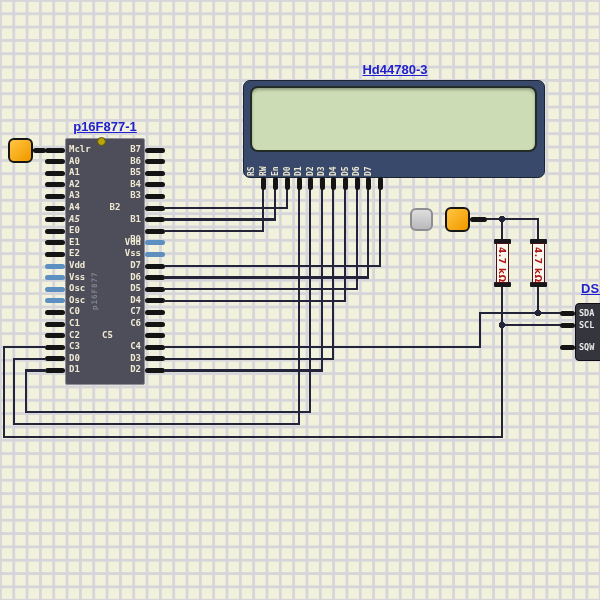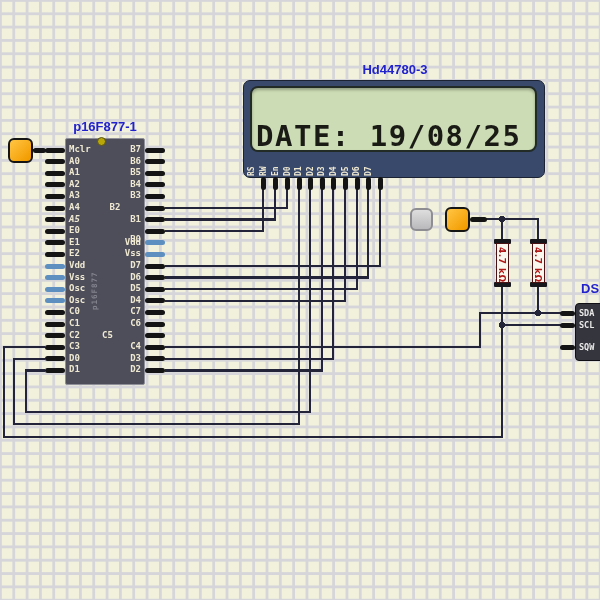--- a/index.html
+++ b/index.html
@@ -11,21 +11,21 @@
       linear-gradient(90deg, var(--grid-line,#d6d6da) 2.4px, transparent 2.4px);
     background-size:13.33px 13.33px;
     background-position:-1px -1px;
     font-family:"Liberation Sans",sans-serif;
   }
   #canvas *{box-sizing:border-box;}
   .wire{stroke:var(--wire,#23233a);stroke-width:2.4;fill:none;}
   .jdot{fill:var(--wire,#23233a);}
   .stub{position:absolute;background:#141414;border-radius:2.5px;}
   .stub.power{background:var(--chip-pin-blue,#5d8fc0);}
-  .comp-title{position:absolute;font:bold 13px "Liberation Sans",sans-serif;color:var(--title-blue,#2121cd);white-space:nowrap;}
+  .comp-title{position:absolute;font:bold 13px "Liberation Sans",sans-serif;color:var(--title-blue,#2121cd);white-space:nowrap;text-decoration:underline;}
   .pic-body{position:absolute;left:65px;top:138px;width:80px;height:247px;background:var(--chip-body,#4e4e5a);border:1px solid #8f8f99;border-radius:2px;}
   .chip-dot{position:absolute;left:97px;top:137px;width:9px;height:9px;border-radius:50%;background:#b9a708;border:1.5px solid #55521a;}
   .pin-label{position:absolute;font:bold 9px "DejaVu Sans Mono",monospace;color:var(--label-cream,#efe9d2);white-space:nowrap;}
   .pic-vlabel{position:absolute;font:bold 7.5px "DejaVu Sans Mono",monospace;color:#84848f;transform:rotate(-90deg);transform-origin:0 100%;line-height:8px;letter-spacing:1px;white-space:nowrap;}
   .vlabel{position:absolute;font:bold 8px "DejaVu Sans Mono",monospace;color:var(--label-cream,#efe9d2);transform:rotate(-90deg);transform-origin:0 100%;line-height:9px;white-space:nowrap;}
   .lcd-body{position:absolute;left:243px;top:80px;width:302px;height:98px;background:var(--lcd-body,#39496b);border:1.5px solid #1c2434;border-radius:7px;}
   .lcd-screen{position:absolute;left:250px;top:86px;width:287px;height:66px;background:var(--lcd-screen,#ccdcb4);border:2px solid #232b26;border-radius:8px;box-shadow:inset 0 2px 3px rgba(0,0,0,.28);}
   .lcd-line{position:absolute;font:bold 29px/28px "DejaVu Sans Mono",monospace;letter-spacing:1.5px;color:var(--lcd-text,#1b1b16);white-space:pre;}
   .rtc-body{position:absolute;left:575px;top:303px;width:33px;height:58px;background:#35353d;border:1.5px solid #101014;border-radius:4px;}
   .rtc-label{position:absolute;font:bold 8.5px "DejaVu Sans Mono",monospace;color:#e9e9e9;}
@@ -65,21 +65,20 @@
   </svg>
 
   <div class="comp-title" style="left:63px;top:119px;width:84px;text-align:center;">p16F877-1</div>
   <div class="pic-body"></div>
   <div class="chip-dot"></div>
   <div class="pic-vlabel" style="left:99px;top:302px;">p16F877</div>
 
   <div class="comp-title" style="left:340px;top:62px;width:110px;text-align:center;">Hd44780-3</div>
   <div class="lcd-body"></div>
   <div class="lcd-screen"></div>
-  <div class="lcd-line" style="left:256px;top:122px;">DATE: 19/08/25</div>
 
   <div class="comp-title" style="left:581px;top:281px;">DS1</div>
   <div class="rtc-body"></div>
 
   <div class="terminal" style="left:8px;top:138px;"></div>
   <div class="stub" style="left:33px;top:147.5px;width:13px;height:5px;"></div>
   <div class="terminal" style="left:445px;top:207px;"></div>
   <div class="stub" style="left:470px;top:216.5px;width:17px;height:5px;"></div>
   <div class="gray-btn"></div>
 

